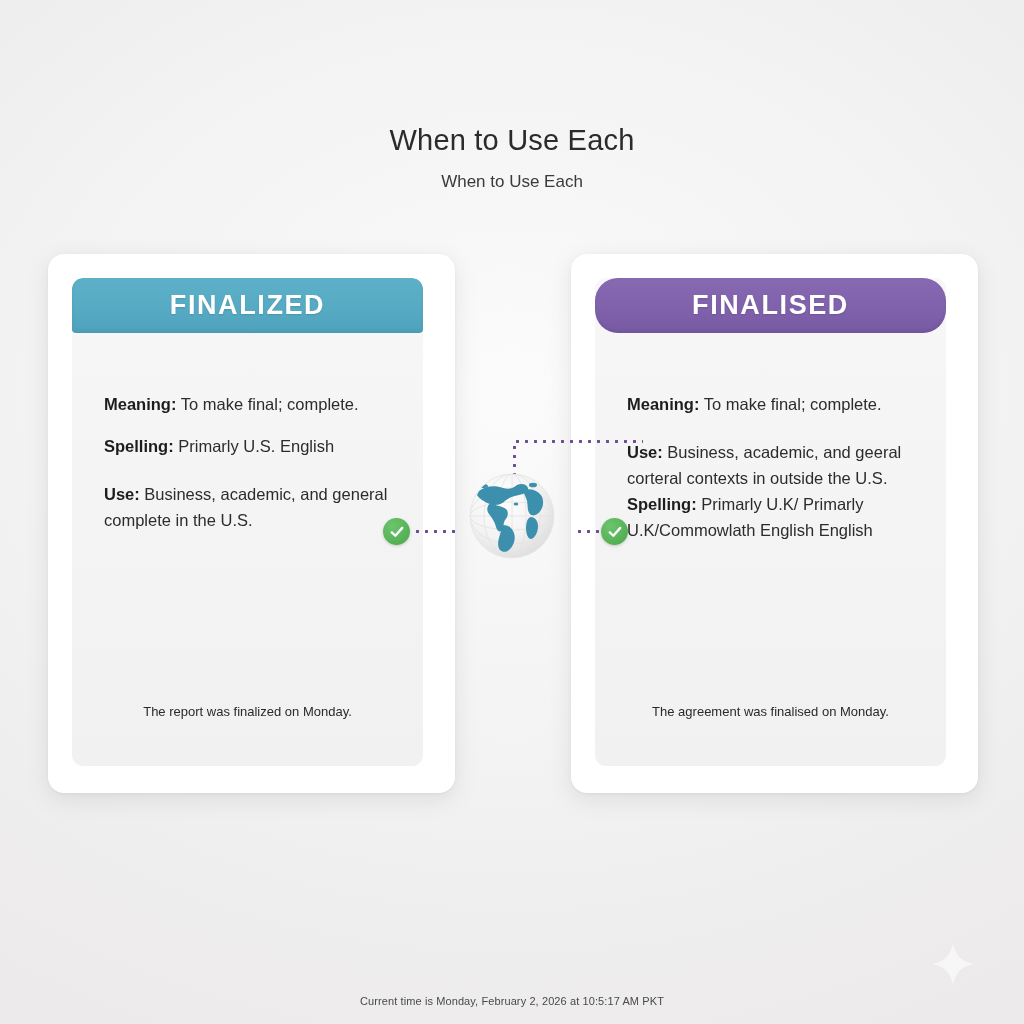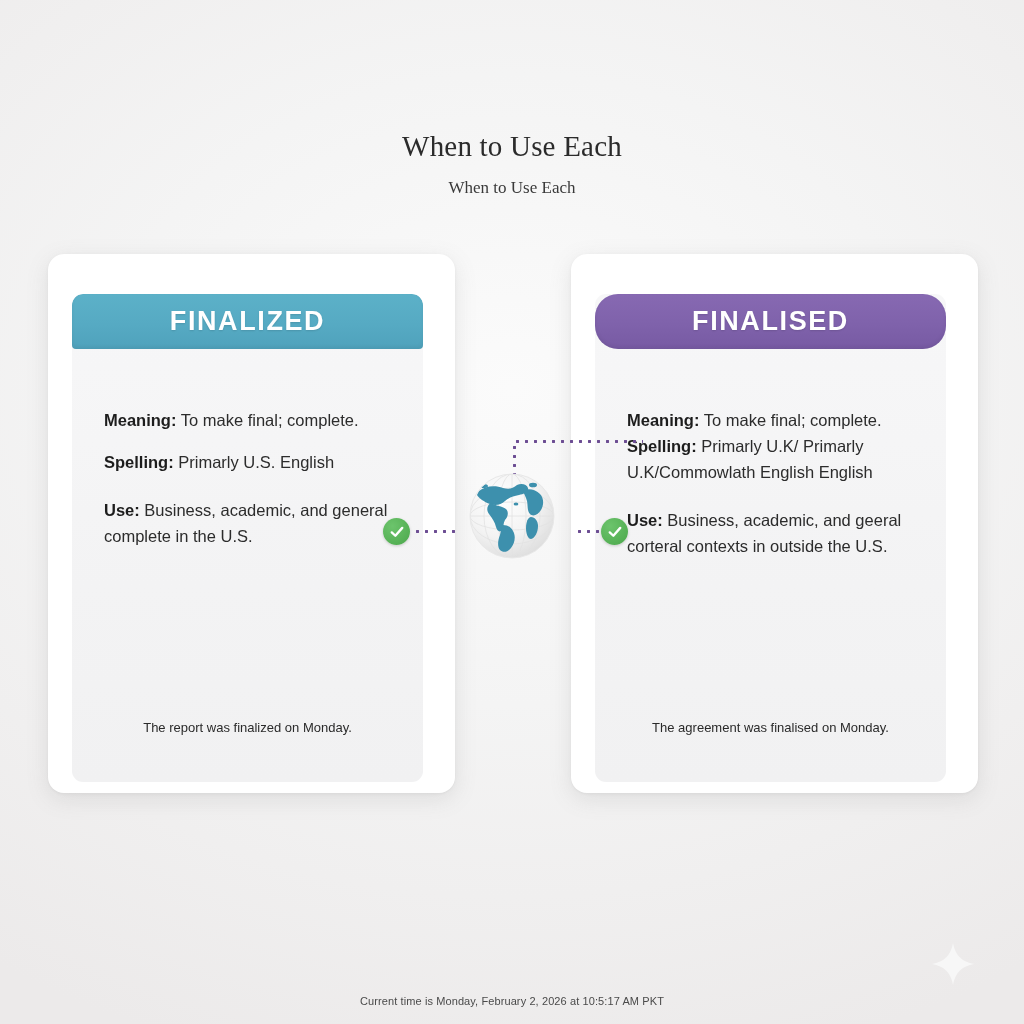--- a/index.html
+++ b/index.html
@@ -14,25 +14,24 @@
     font-family: "Liberation Sans", sans-serif;
     background:
       radial-gradient(ellipse 900px 700px at 50% 38%, #fbfbfb 0%, #f4f4f4 45%, #eceaea 100%);
     position: relative;
     color: #222;
   }
 
   
   .page-header {
     position: absolute;
-    top: 130px;
+    top: 124px;
     left: 0;
     width: 100%;
     text-align: center;
-    font-family: Liberation Serif, serif;
   }
   .page-title {
     font-size: 29px;
     font-weight: 400;
     color: #2b2b2b;
     letter-spacing: 0.2px;
   }
   .page-subtitle {
     margin-top: 15px;
     font-size: 17px;
@@ -58,21 +57,21 @@
     border-radius: 16px;
     box-shadow: 0 6px 22px rgba(120,120,120,0.16),
                 0 1px 3px rgba(130,130,130,0.10);
   }
   .card-outer.left  { left: 48px; }
   .card-outer.right { left: 571px; }
 
   .card-inner {
     position: absolute;
     left: 24px;
-    top: 40px;
+    top: 24px;
     width: 351px;
     height: 488px;
     background: linear-gradient(180deg, #f7f7f8 0%, #f3f3f4 60%, #f1f1f2 100%);
     border-radius: 11px;
     overflow: hidden;
   }
 
   .card-header {
     height: 55px;
     border-radius: 11px 11px 4px 4px;
@@ -217,25 +216,25 @@
 
   <div class="card-outer right">
     <div class="card-inner">
       <div class="card-header" style="background: linear-gradient(180deg,#8769b2 0%,#7f62ab 55%,#775aa3 100%); border-radius: 23px;">
         <span class="card-header-text">FINALISED</span>
       </div>
       <div class="card-body">
         <div class="body-block">
           <span class="lbl">Meaning:</span><span> To make final; complete.</span>
         </div>
+        <div class="body-block">
+          <span class="lbl">Use:</span><span> Business, academic, and geeral corteral contexts in outside the U.S.</span>
+        </div>
         <div class="body-block" style="margin-top:0">
           <span class="lbl">Spelling:</span><span> Primarly U.K/ Primarly U.K/Commowlath English English</span>
-        </div>
-        <div class="body-block">
-          <span class="lbl">Use:</span><span> Business, academic, and geeral corteral contexts in outside the U.S.</span>
         </div>
       </div>
       <div class="card-example">The agreement was finalised on Monday.</div>
     </div>
   </div>
 </div>
 
 <div class="center-cluster">
 
   <div class="dots dots-h conn-top-bar"></div>

